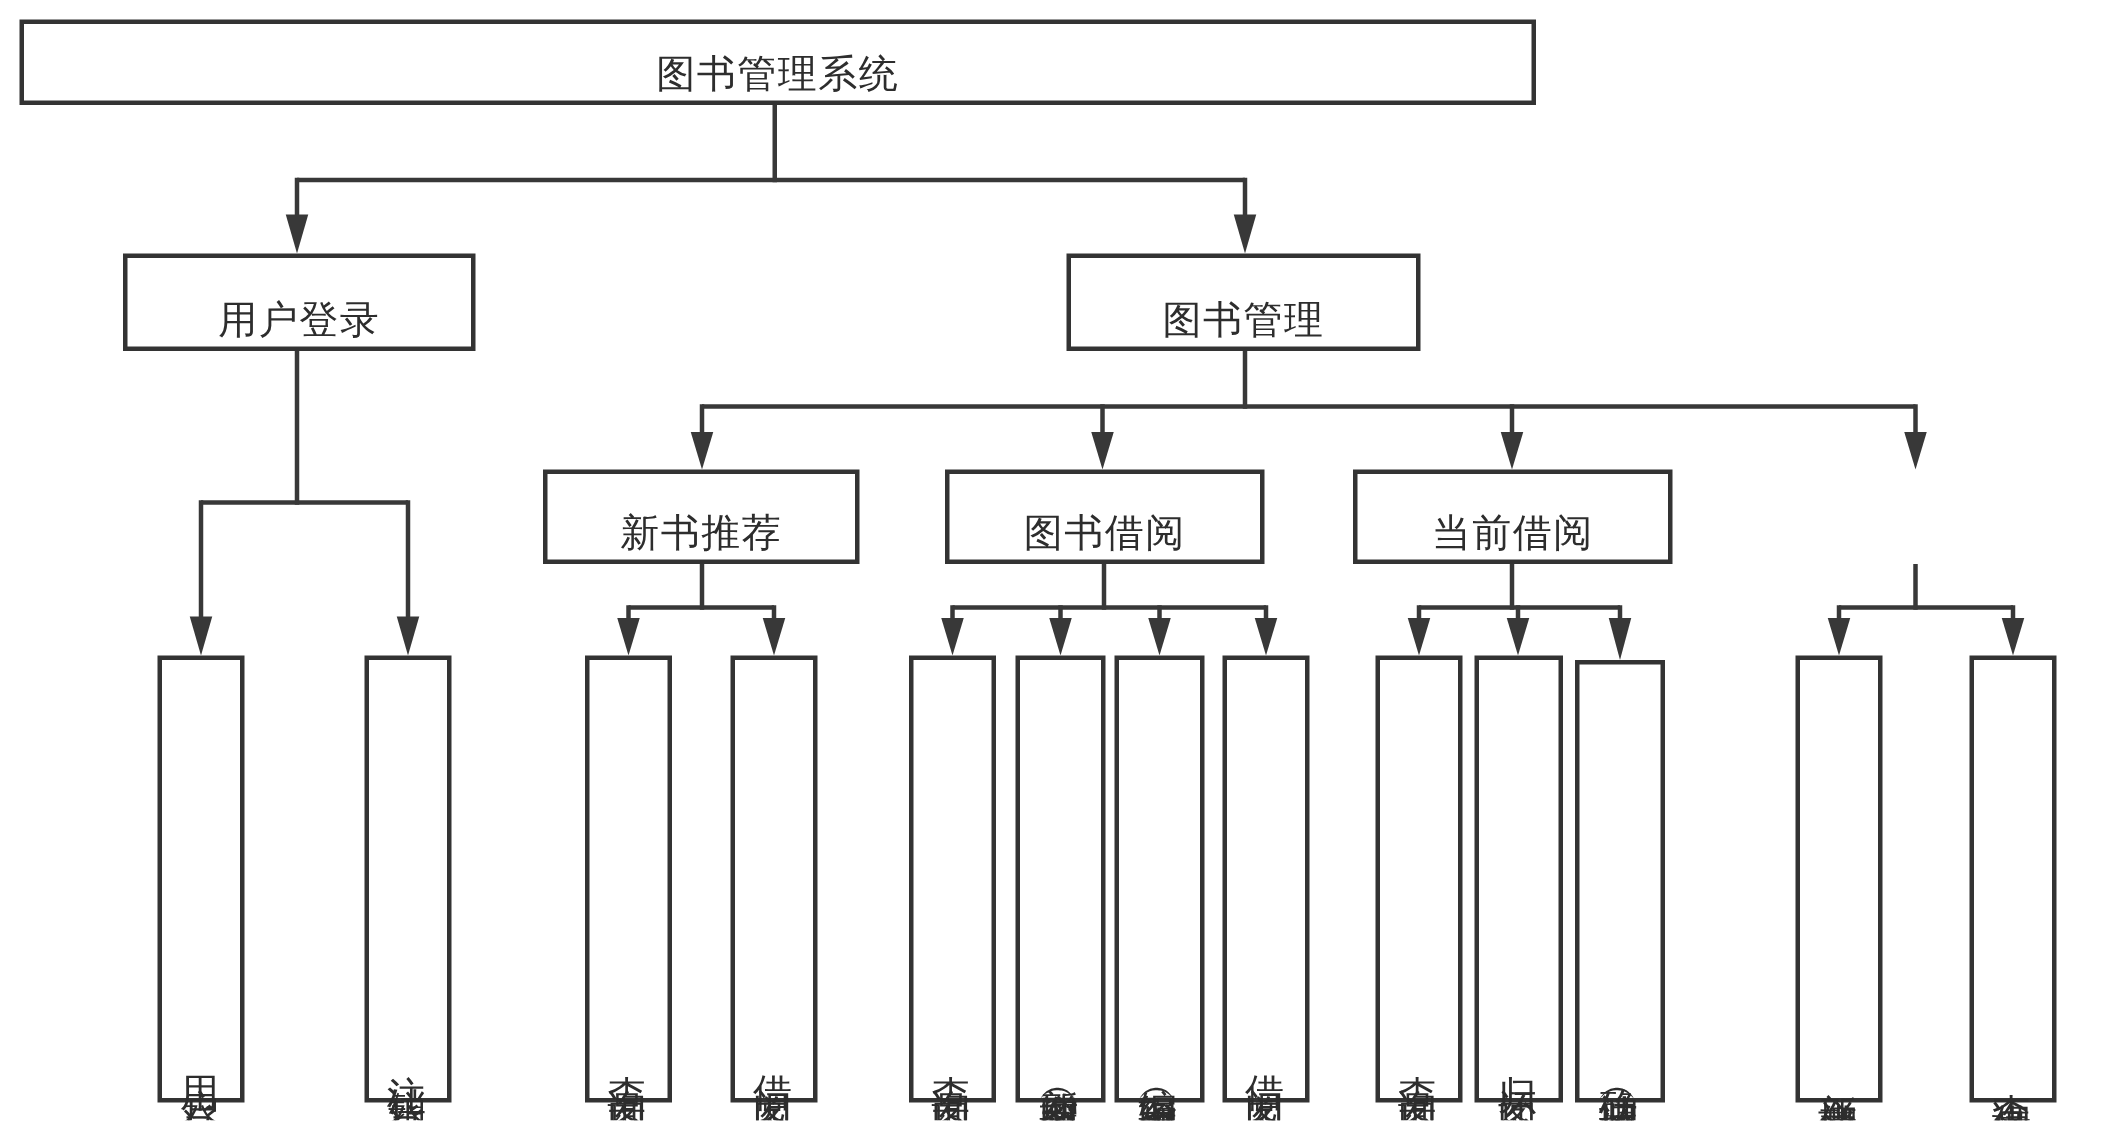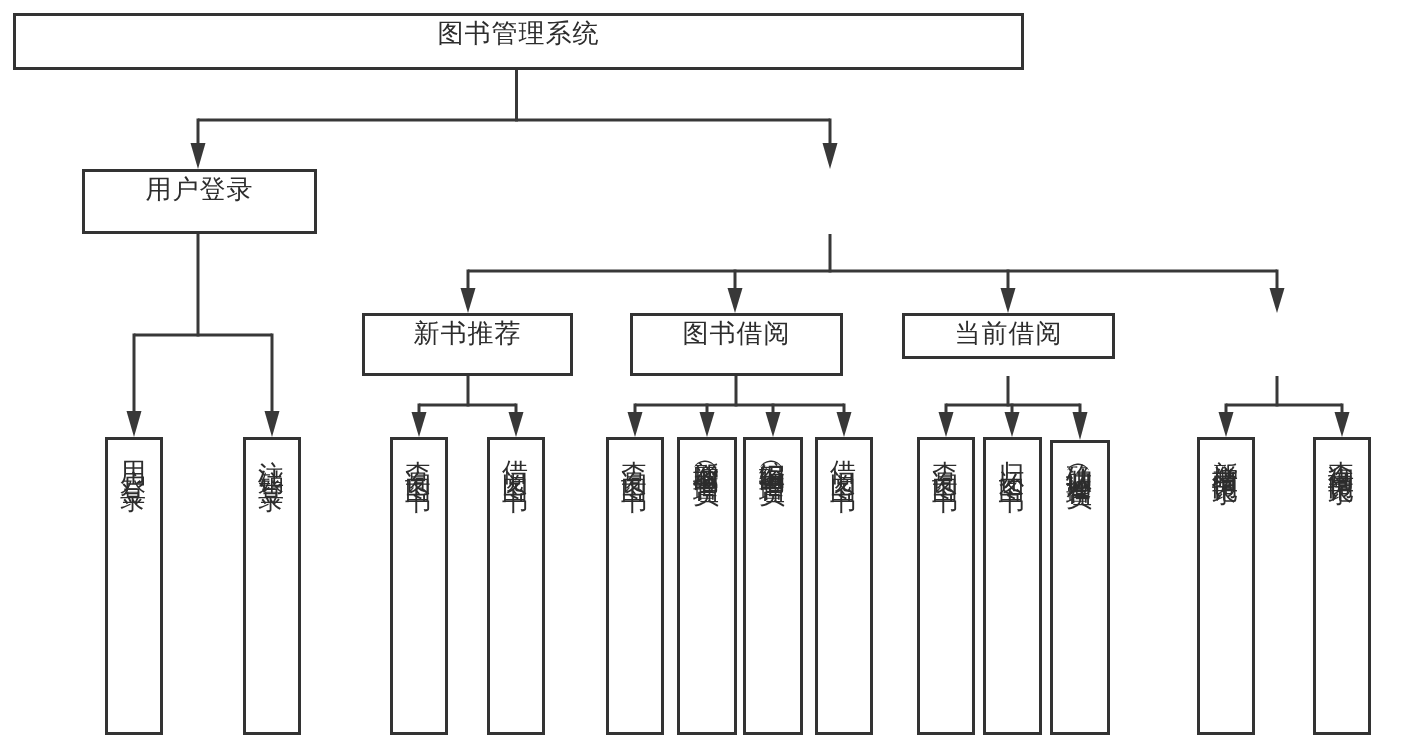--- a/index.html
+++ b/index.html
@@ -18,21 +18,21 @@
     font-family:"Liberation Sans","DejaVu Sans",sans-serif;
   }
   #connectors{position:absolute;left:0;top:0;width:1405px;height:747px;}
   .cl{stroke:var(--line);stroke-width:3;fill:none;}
   .ah{fill:var(--line);stroke:none;}
   .node{
     position:absolute;
     background:var(--background);
     border:3px solid var(--box_border);
     box-sizing:border-box;
-    display:flex;align-items:flex-start;justify-content:center;
+    display:flex;align-items:flex-end;justify-content:center;
     z-index:2;
   }
   .hlabel{
     color:var(--text);
     font-size:26px;
     letter-spacing:1px;
     white-space:nowrap;
   }
   .vbox{width:58px;height:298px;}
   .vlabel{
@@ -136,28 +136,31 @@
     </g>
   </svg>
 
   <div class="node" style="left:13px;top:13px;width:1011px;height:57px">
     <span class="hlabel">图书管理系统</span>
   </div>
 
   <div class="node" style="left:82px;top:169px;width:235px;height:65px">
     <span class="hlabel">用户登录</span>
   </div>
+  <div class="node" style="left:711px;top:169px;width:236px;height:65px">
+    <span class="hlabel">图书管理</span>
+  </div>
 
   <div class="node" style="left:630px;top:313px;width:213px;height:63px">
     <span class="hlabel">图书借阅</span>
   </div>
   <div class="node" style="left:362px;top:313px;width:211px;height:63px">
     <span class="hlabel">新书推荐</span>
   </div>
-  <div class="node" style="left:902px;top:313px;width:213px;height:46px">
+  <div class="node" style="left:902px;top:313px;width:213px;height:63px">
     <span class="hlabel">当前借阅</span>
   </div>
 
   <div class="node vbox" style="left:105px;top:437px">
     <span class="vlabel sp-wide">用户登录</span>
   </div>
   <div class="node vbox" style="left:243px;top:437px">
     <span class="vlabel sp-wide">注销登录</span>
   </div>
 

